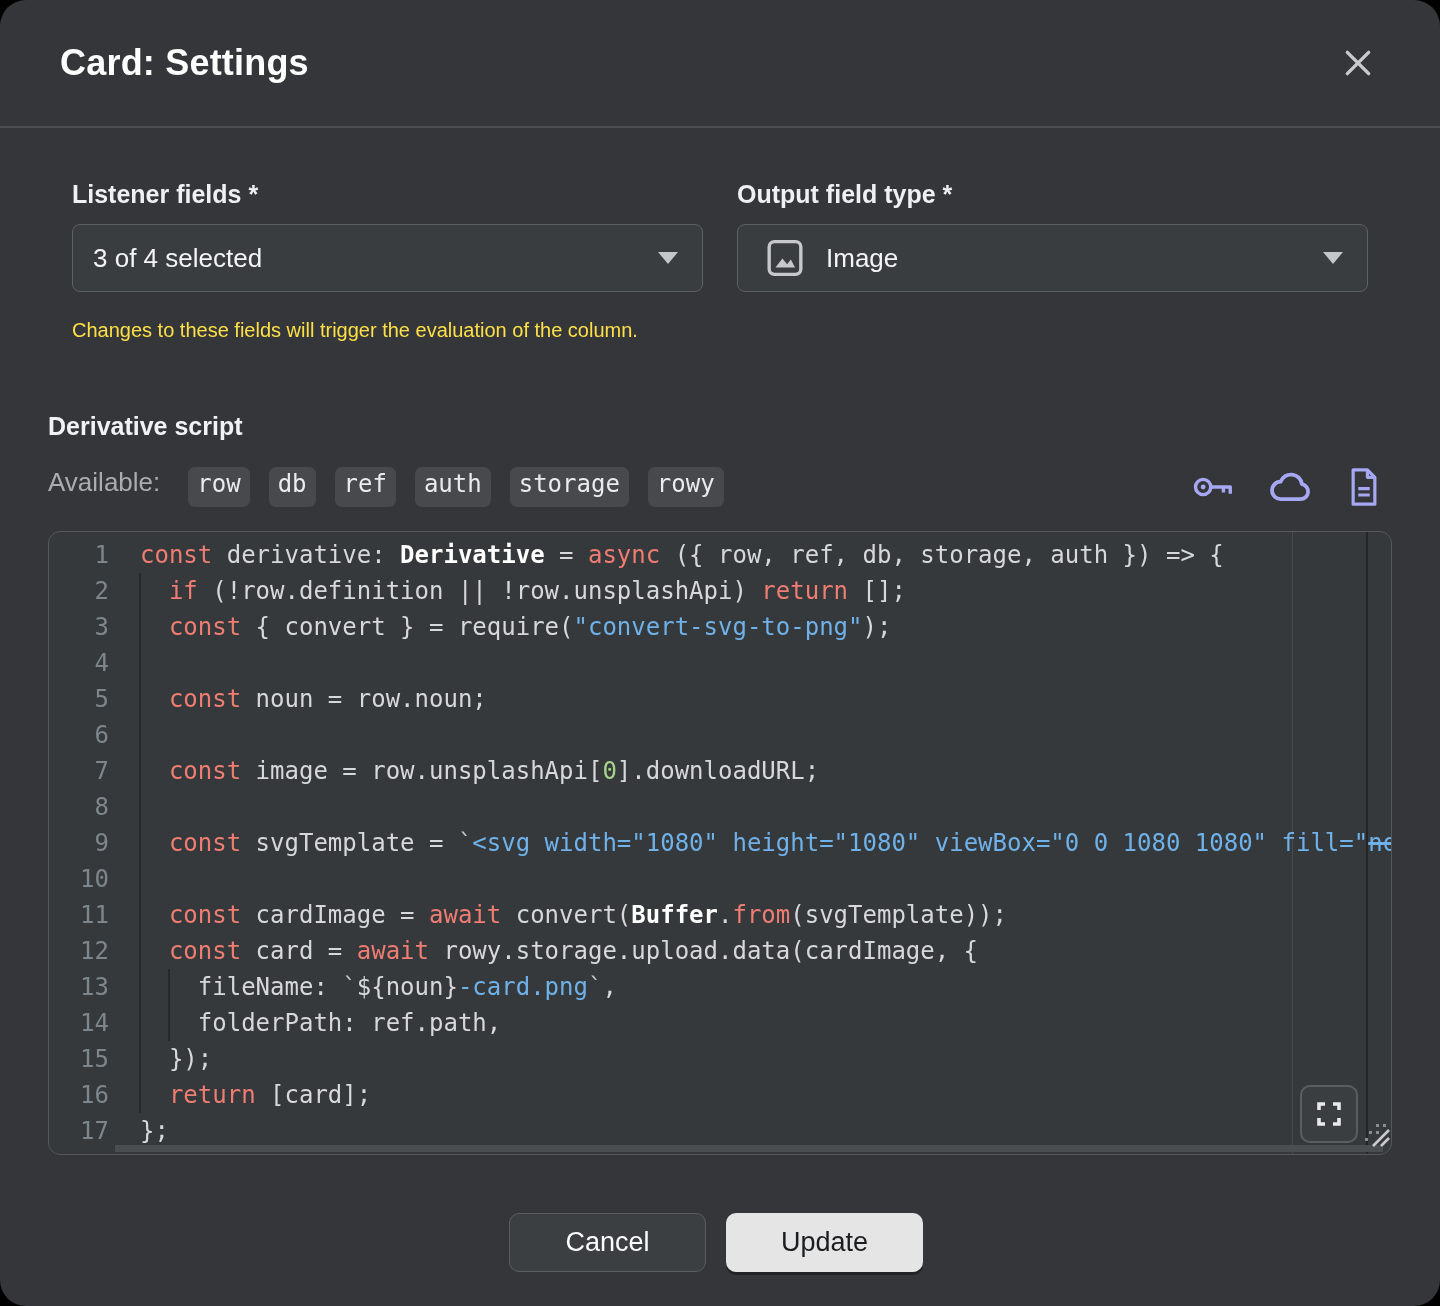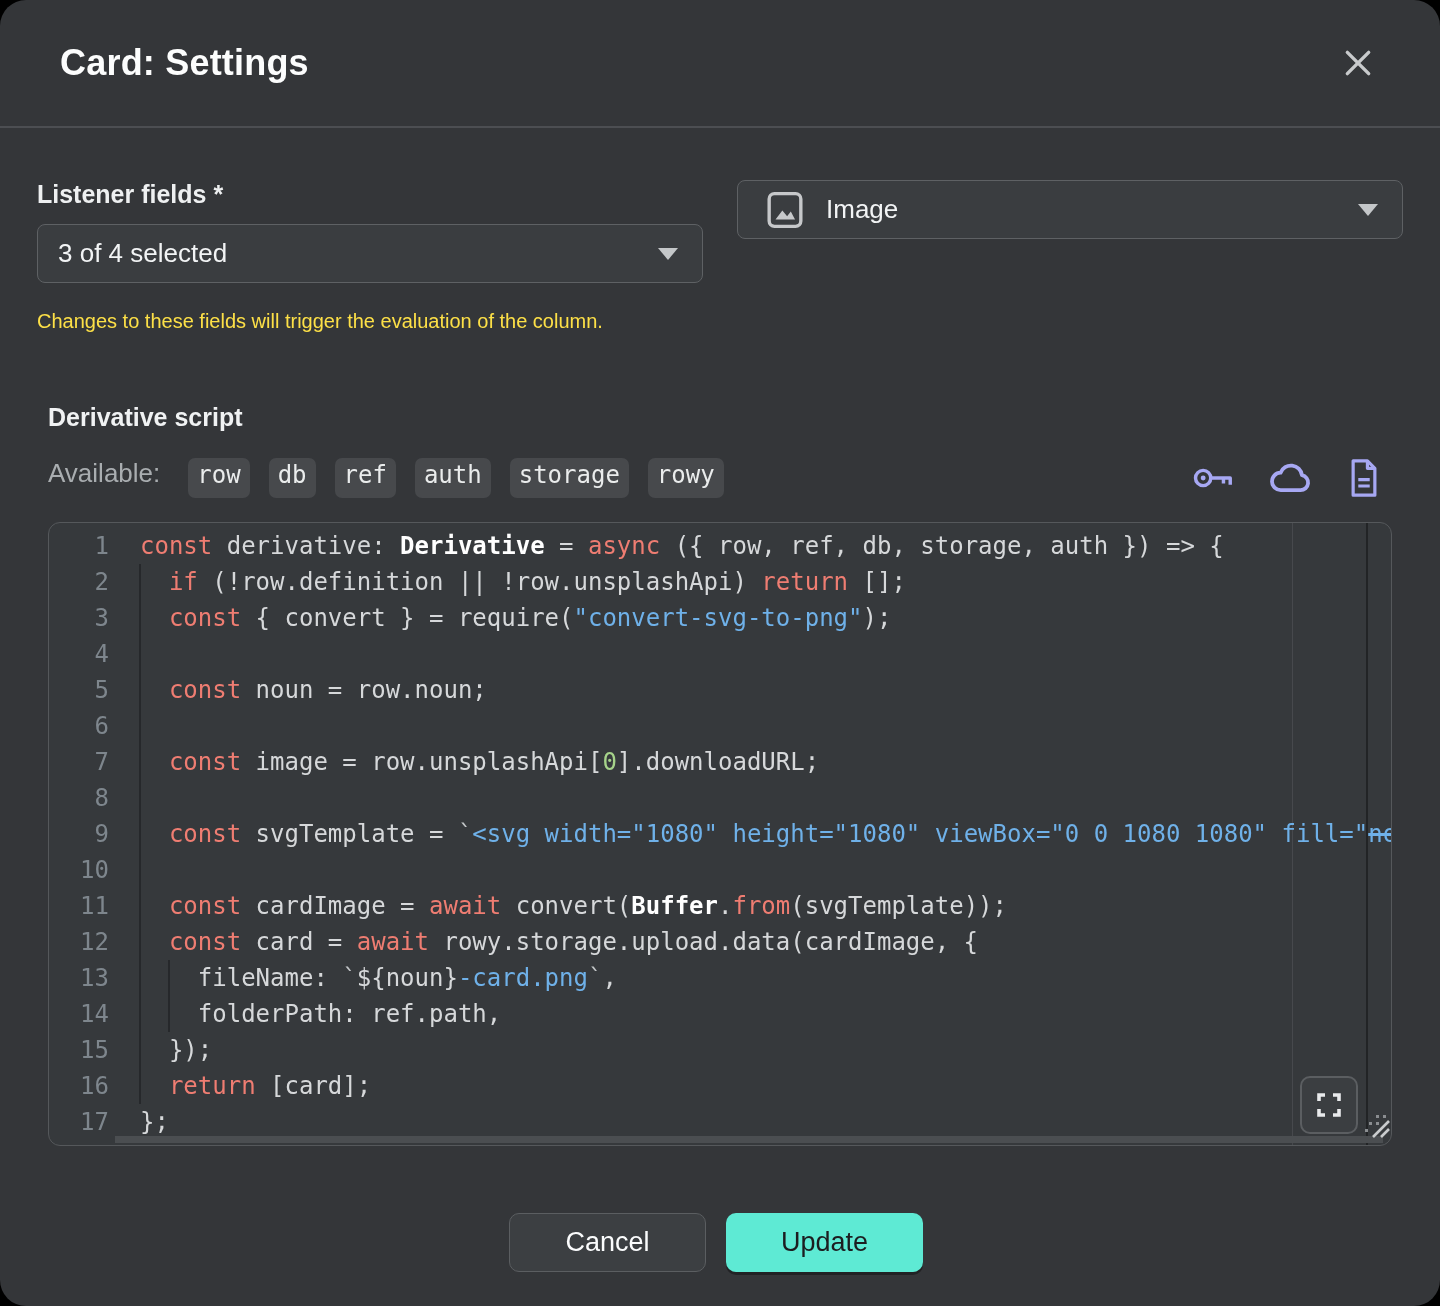--- a/index.html
+++ b/index.html
@@ -7,24 +7,24 @@
   .dialog{position:absolute;inset:0;background:#343639;border-radius:26px;overflow:hidden;color:#e8eaeb;}
 
   
   .header{height:128px;display:flex;align-items:center;justify-content:space-between;
           padding:0 60px;border-bottom:2px solid #4c4e52;box-sizing:border-box;}
   .title{font-size:36px;font-weight:bold;color:#fcfdfd;letter-spacing:.2px;}
   .close-btn{background:none;border:none;padding:0;cursor:pointer;width:44px;height:44px;
              display:flex;align-items:center;justify-content:center;}
 
   
-  .fields{display:flex;gap:34px;padding:0 37px;margin-top:52px;}
+  .fields{display:flex;gap:34px;padding:0 72px;margin-top:52px;}
   .field{flex:1;min-width:0;}
   .field-label{font-size:25px;font-weight:bold;color:#eef0f1;margin-bottom:15px;}
-  .select{height:59px;border:1px solid #5e6164;border-radius:8px;background:#3a3d40;
+  .select{height:68px;border:1px solid #5e6164;border-radius:8px;background:#3a3d40;
           display:flex;align-items:center;padding:0 24px 0 20px;font-size:26px;color:#f2f4f5;
           cursor:pointer;box-sizing:border-box;}
   .select .caret{margin-left:auto;width:0;height:0;border-left:10px solid transparent;
                  border-right:10px solid transparent;border-top:12px solid #c4c7c9;}
   .select .sel-icon{color:#c6c8ca;margin:0 22px 0 8px;display:flex;}
   .helper{margin-top:18px;font-size:20px;line-height:40px;color:#fde047;max-width:650px;}
 
   
   .section-heading{margin:62px 48px 0;font-size:25px;font-weight:bold;color:#f0f2f3;}
   .available-row{margin:26px 48px 0;display:flex;}
@@ -56,21 +56,21 @@
           border-radius:10px;background:#3b3e41;display:flex;align-items:center;justify-content:center;
           cursor:pointer;color:#e9eaec;padding:0;}
   .resize-grip{position:absolute;right:1px;bottom:1px;cursor:nwse-resize;}
 
   
   .footer{position:absolute;left:0;right:8px;top:1213px;display:flex;justify-content:center;gap:20px;}
   .btn{height:59px;min-width:197px;border-radius:10px;font-size:27px;display:flex;align-items:center;
        justify-content:center;padding:0 42px;box-sizing:border-box;cursor:pointer;
        font-family:"Liberation Sans",sans-serif;}
   .btn-cancel{background:#3c3f42;border:1px solid #5b5e61;color:#fbfcfd;}
-  .btn-update{background:#5eead4;border:none;color:#1c1d20;box-shadow:0 3px 0 rgba(0,0,0,.35);}
+  .btn-update{background:#e5e5e5;border:none;color:#1c1d20;box-shadow:0 3px 0 rgba(0,0,0,.35);}
 </style>
 </head>
 <body>
 
 <div class="dialog">
 
   <div class="header">
     <div class="title">Card: Settings</div>
     <button class="close-btn">
       <span style="display:flex;">
@@ -84,20 +84,21 @@
   <div class="fields">
     <div class="field">
       <div class="field-label">Listener fields *</div>
       <div class="select">
         <span>3 of 4 selected</span>
         <span class="caret"></span>
       </div>
       <div class="helper">Changes to these fields will trigger the evaluation of the column.</div>
     </div>
     <div class="field">
+      <div class="field-label">Output field type *</div>
       <div class="select">
         <span class="sel-icon">
           <svg width="38" height="38" viewBox="0 0 36 36">
               <rect x="3" y="2.5" width="30" height="31" rx="5" fill="none" stroke="currentColor" stroke-width="3.2"></rect>
               <path d="M9 27 L15.5 18.5 L20 24 L23.5 19.5 L27.5 27 Z" fill="currentColor"></path>
             </svg>
         </span>
         <span>Image</span>
         <span class="caret"></span>
       </div>

